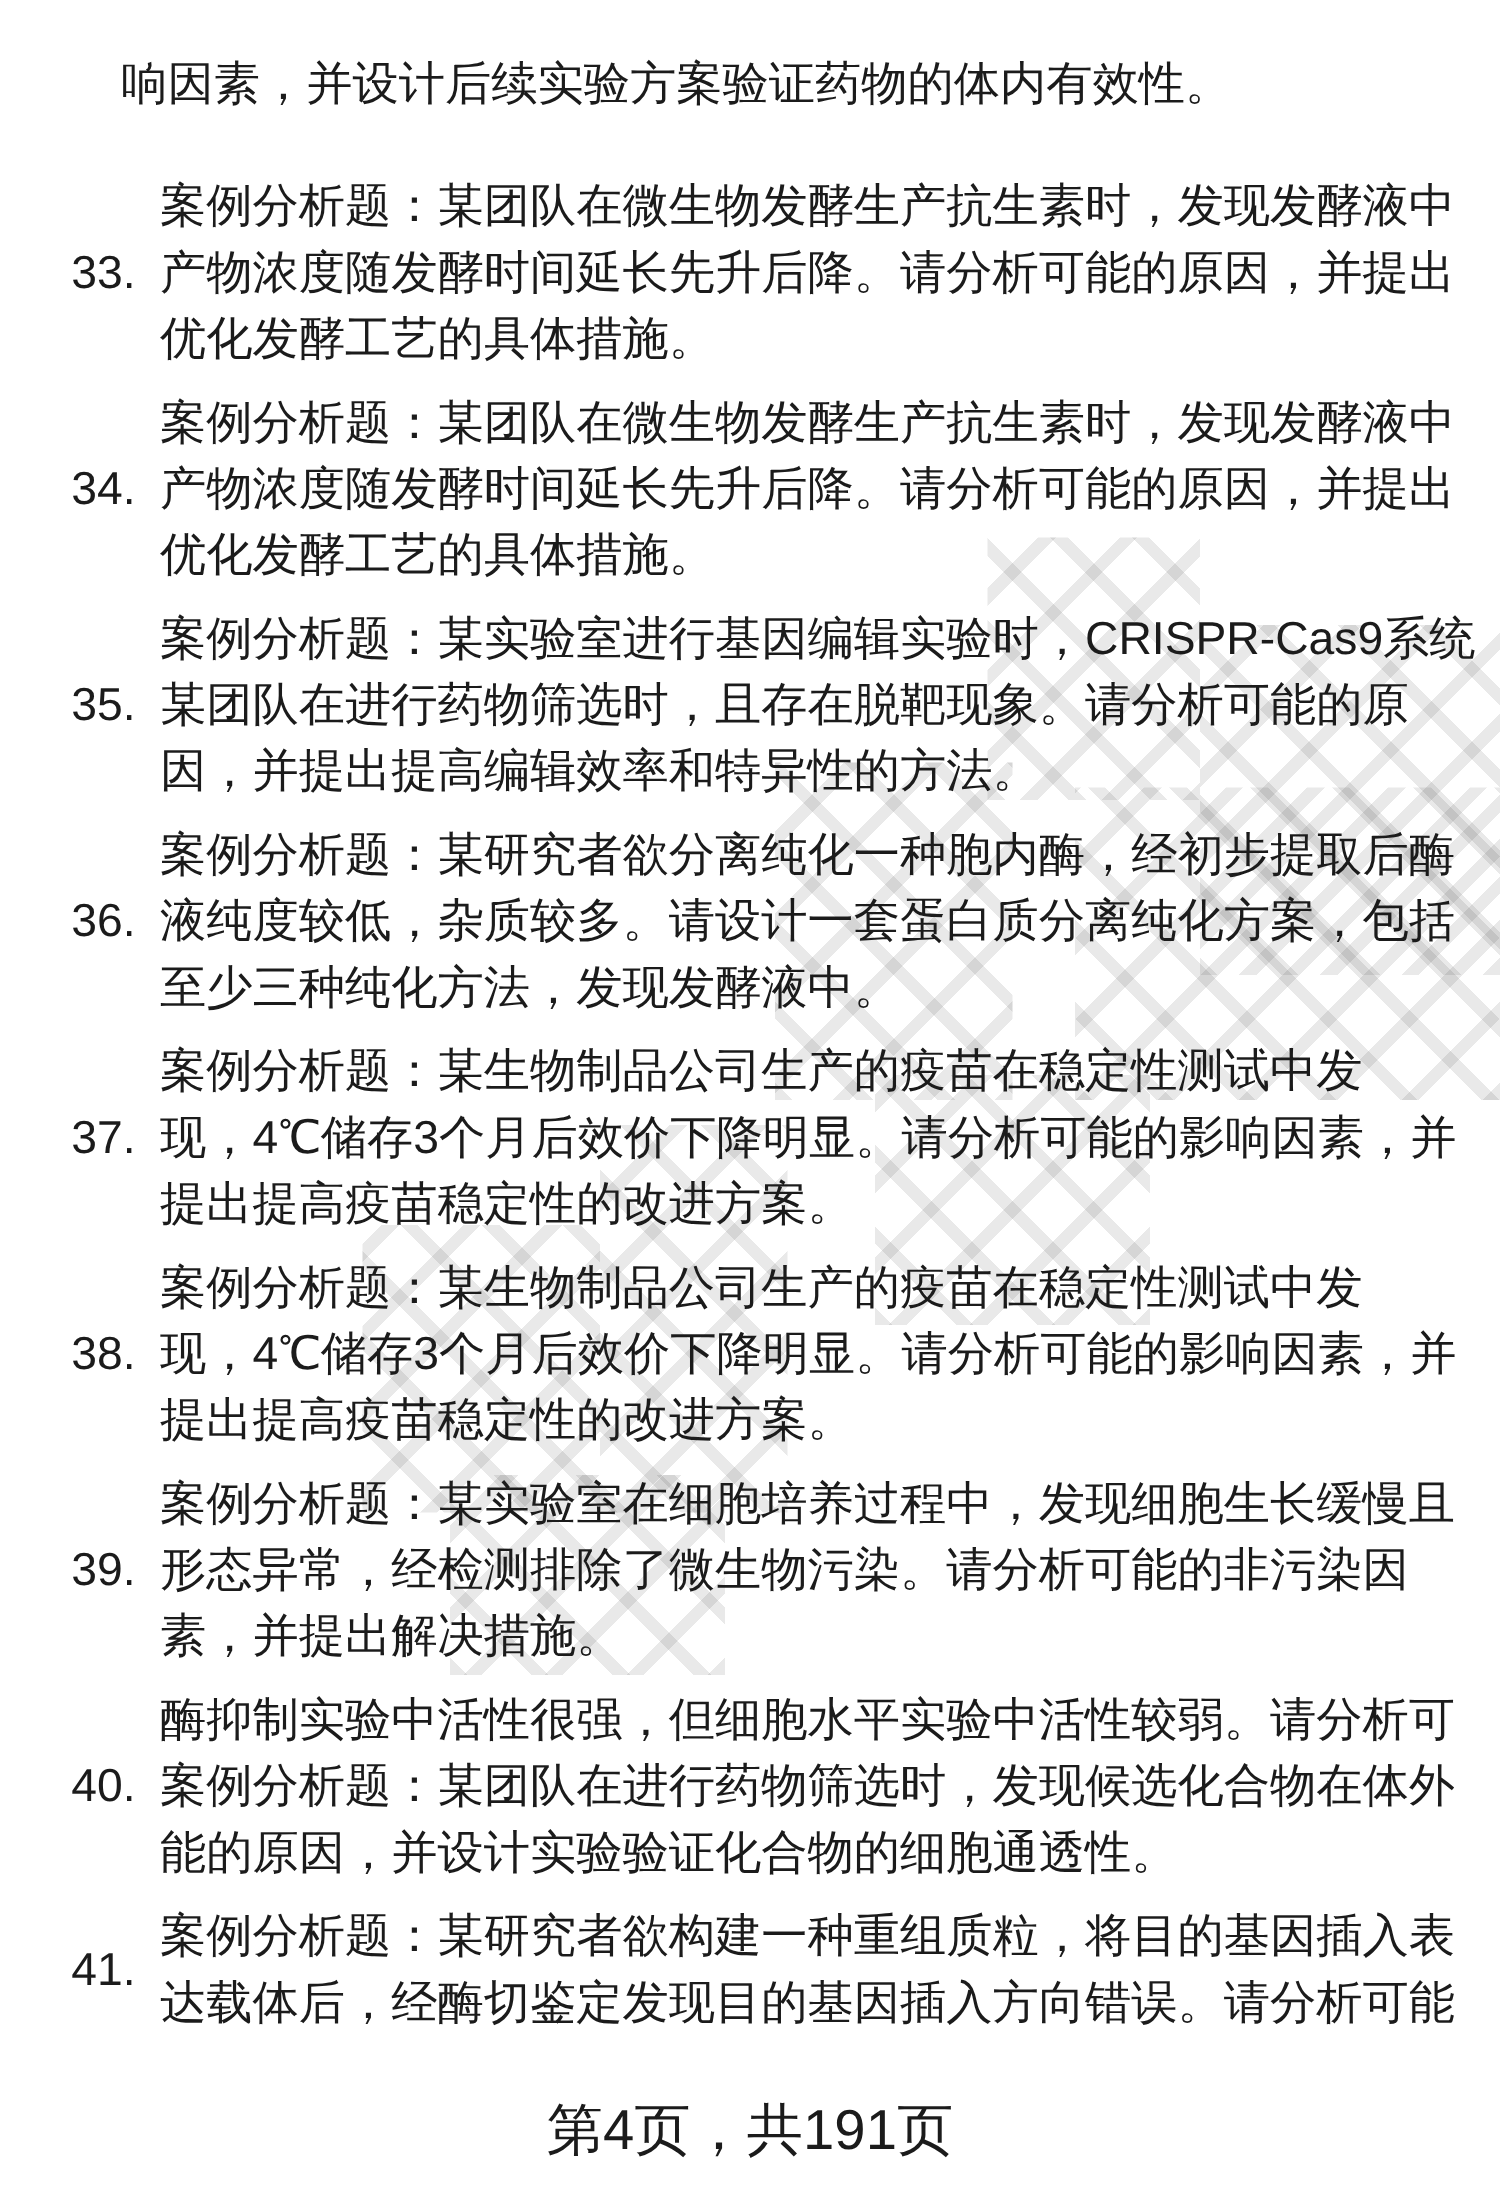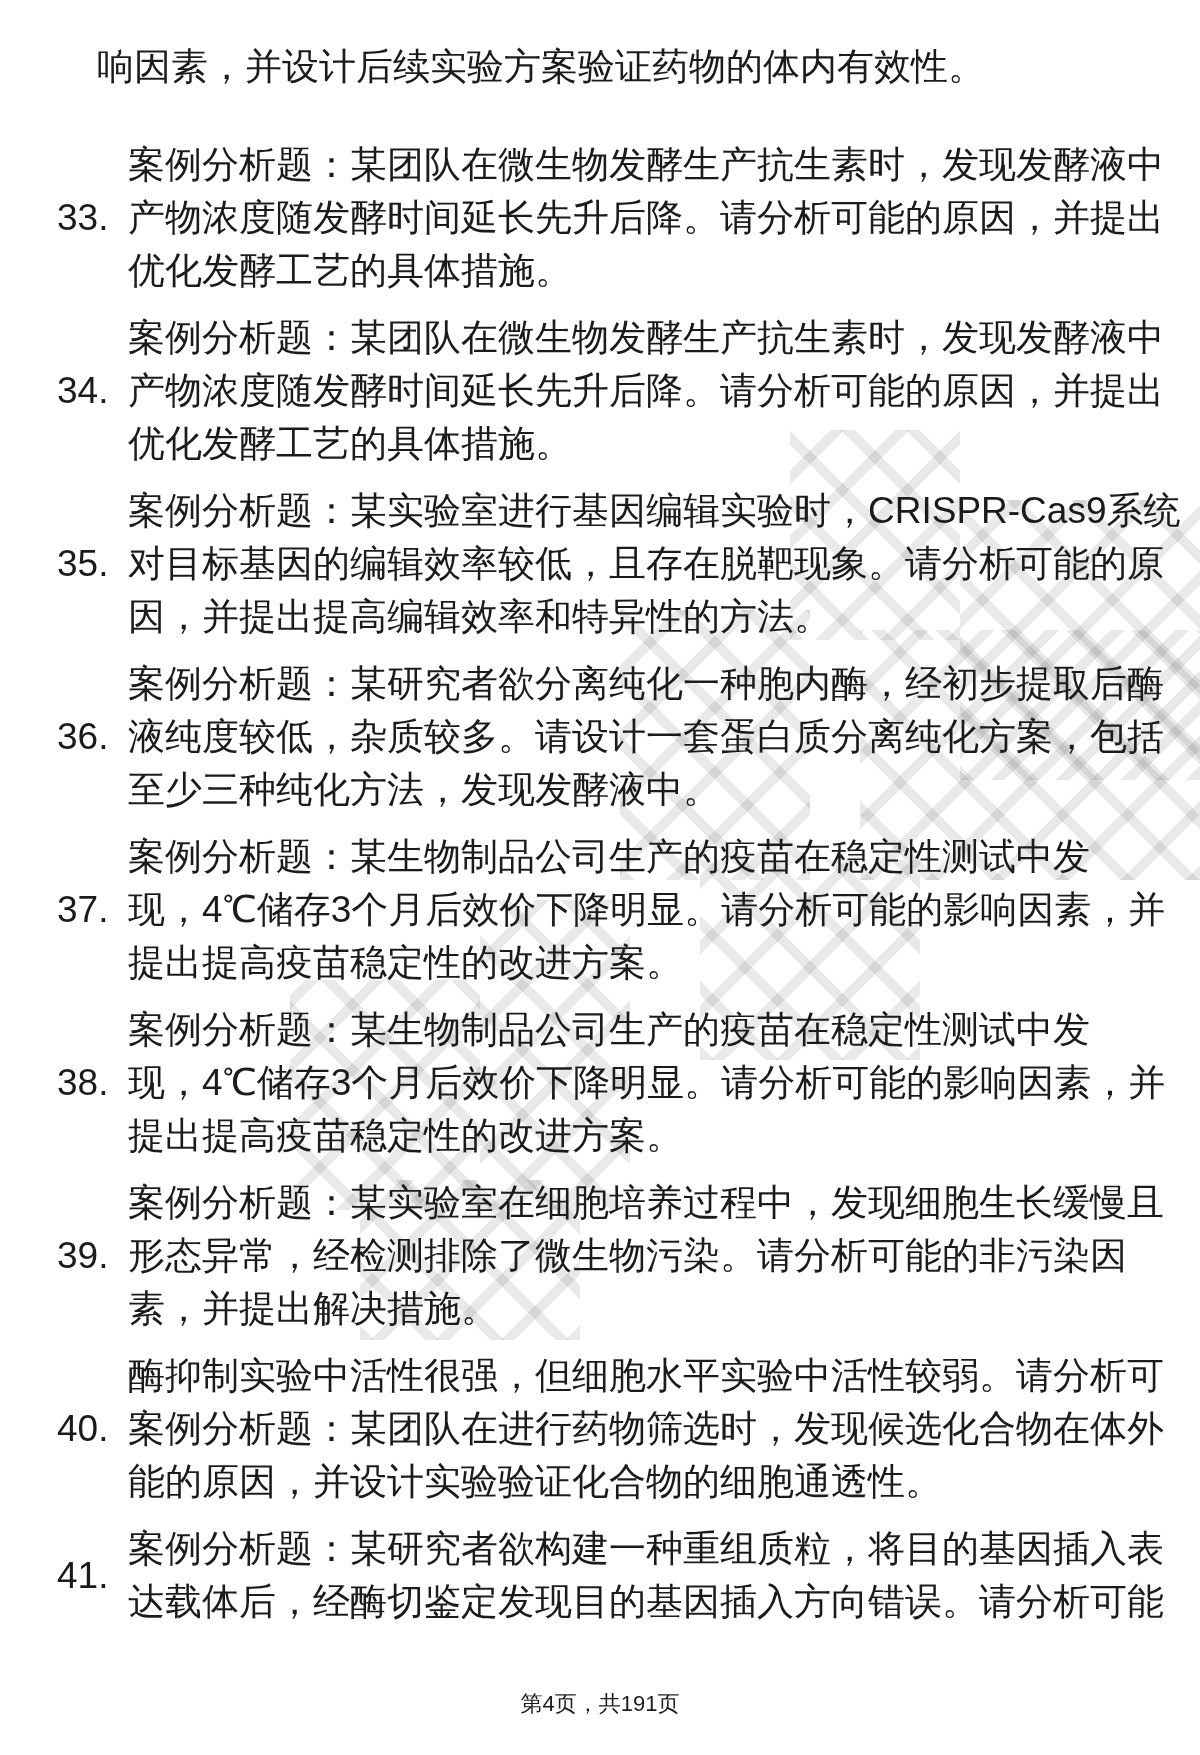--- a/index.html
+++ b/index.html
@@ -33,21 +33,21 @@
   ol.questions{list-style:none;margin:45px 0 0 0;padding:0;}
   li.q{display:flex;align-items:center;margin:0 0 14px 0;}
   .qnum{
     margin-left:57px;width:71px;flex:0 0 71px;
     font-size:37px;line-height:53px;
   }
   .qtext{flex:1;}
   .qline{font-size:37px;line-height:53px;white-space:nowrap;}
   .footer{
     position:absolute;left:0;right:0;top:1682px;
-    text-align:center;font-size:22px;line-height:44px;
+    text-align:center;font-size:45px;line-height:44px;
   }
 </style>
 </head>
 <body>
 
 <div class="wm-layer">
   <div class="wm wm1"></div>
   <div class="wm wm2"></div>
   <div class="wm wm3"></div>
   <div class="wm wm4"></div>
@@ -78,21 +78,21 @@
         <div class="qline">案例分析题：某团队在微生物发酵生产抗生素时，发现发酵液中</div>
         <div class="qline">产物浓度随发酵时间延长先升后降。请分析可能的原因，并提出</div>
         <div class="qline">优化发酵工艺的具体措施。</div>
       </div>
     </li>
 
     <li class="q">
       <span class="qnum">35.</span>
       <div class="qtext">
         <div class="qline">案例分析题：某实验室进行基因编辑实验时，CRISPR-Cas9系统</div>
-        <div class="qline">对目标基因的编辑效率较低，且存在脱靶现象。请分析可能的原</div>
+        <div class="qline">某团队在进行药物筛选时，且存在脱靶现象。请分析可能的原</div>
         <div class="qline">因，并提出提高编辑效率和特异性的方法。</div>
       </div>
     </li>
 
     <li class="q">
       <span class="qnum">36.</span>
       <div class="qtext">
         <div class="qline">案例分析题：某研究者欲分离纯化一种胞内酶，经初步提取后酶</div>
         <div class="qline">液纯度较低，杂质较多。请设计一套蛋白质分离纯化方案，包括</div>
         <div class="qline">至少三种纯化方法，发现发酵液中。</div>

